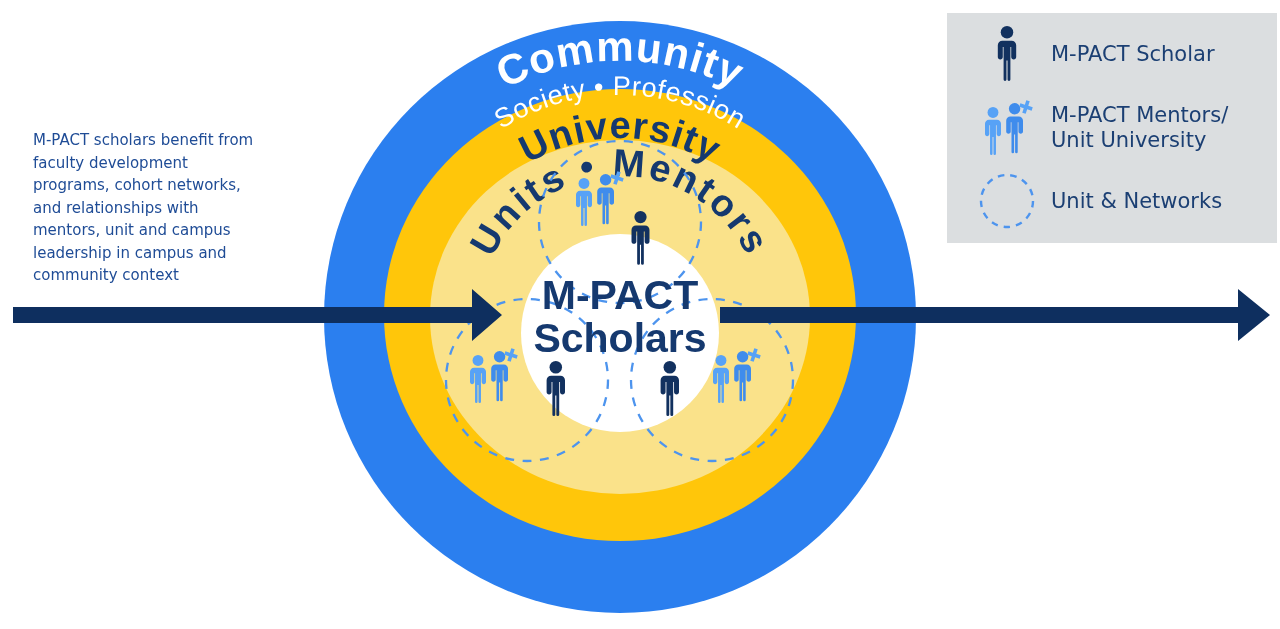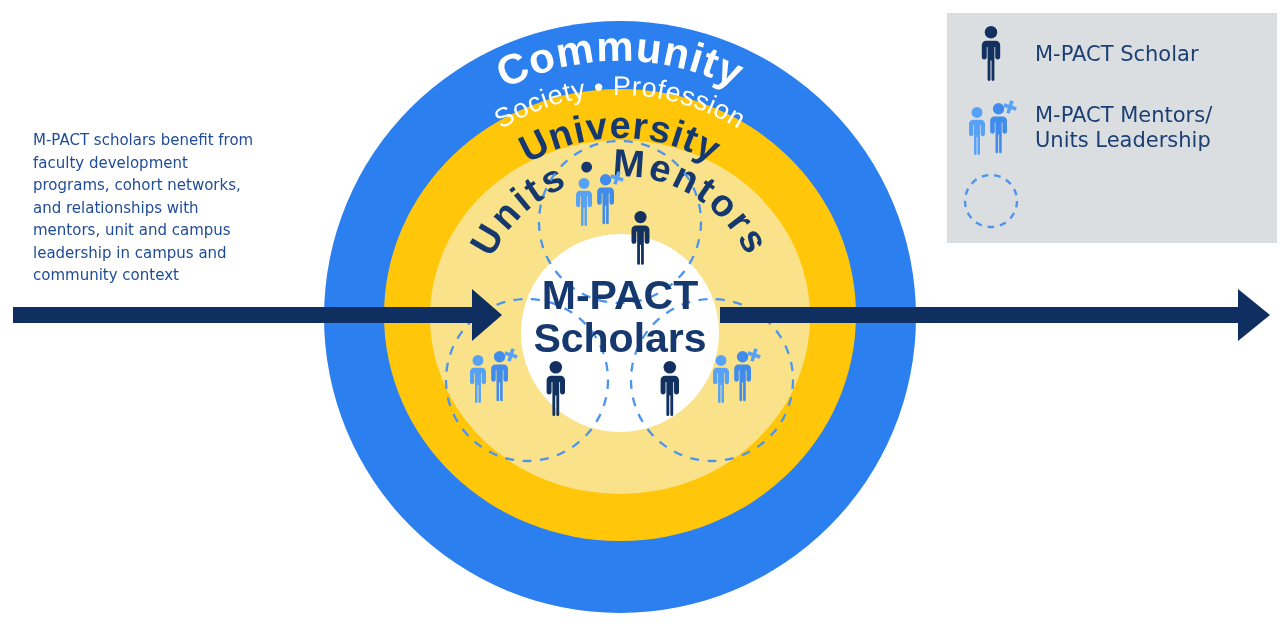--- a/index.html
+++ b/index.html
@@ -15,21 +15,21 @@
     color:#1F4C96; font-size:15px; line-height:22.5px;
   }
   .note-left  { left:33px;  top:129px; width:330px; }
   .note-right { left:933px; top:344px; width:340px; }
 
   .legend {
     position:absolute; left:947px; top:13px; width:330px; height:230px;
     background:#DBDEE0; display:flex; flex-direction:column;
     box-sizing:border-box; padding:5px 0;
   }
-  .legend-row { display:flex; align-items:center; flex:1; }
+  .legend-row { display:flex; align-items:center; flex:1;padding-left:16px; }
   .legend-icon-cell { width:88px; display:flex; justify-content:center; align-items:center; }
   .legend-label {
     font-family:"DejaVu Sans", sans-serif; font-size:21px; line-height:25px;
     color:#1B3F73; white-space:pre-line;
   }
 
   .arc-text { text-anchor:middle; }
   .t-community  { font-size:42px; font-weight:bold; fill:#FFFFFF; letter-spacing:1px; }
   .t-society    { font-size:27px; fill:#FFFFFF; letter-spacing:0.5px; }
   .t-university { font-size:38px; font-weight:bold; fill:#15396F; letter-spacing:1px; }
@@ -116,24 +116,25 @@
       </span>
       <span class="legend-label">M-PACT Scholar</span>
     </div>
     <div class="legend-row">
       <span class="legend-icon-cell">
         <svg width="52" height="58" viewBox="0 0 52 58">
           <use href="#pair-shape"></use>
         </svg>
       </span>
       <span class="legend-label">M-PACT Mentors/
-Units Leadership</span>
+Unit University</span>
     </div>
     <div class="legend-row">
       <span class="legend-icon-cell">
         <svg width="58" height="58" viewBox="0 0 58 58">
           <circle class="legend-net-circle" cx="29" cy="29" r="26"></circle>
         </svg>
       </span>
+      <span class="legend-label">Unit &amp; Networks</span>
     </div>
   </div>
 
 </div>
 
 </body></html>

